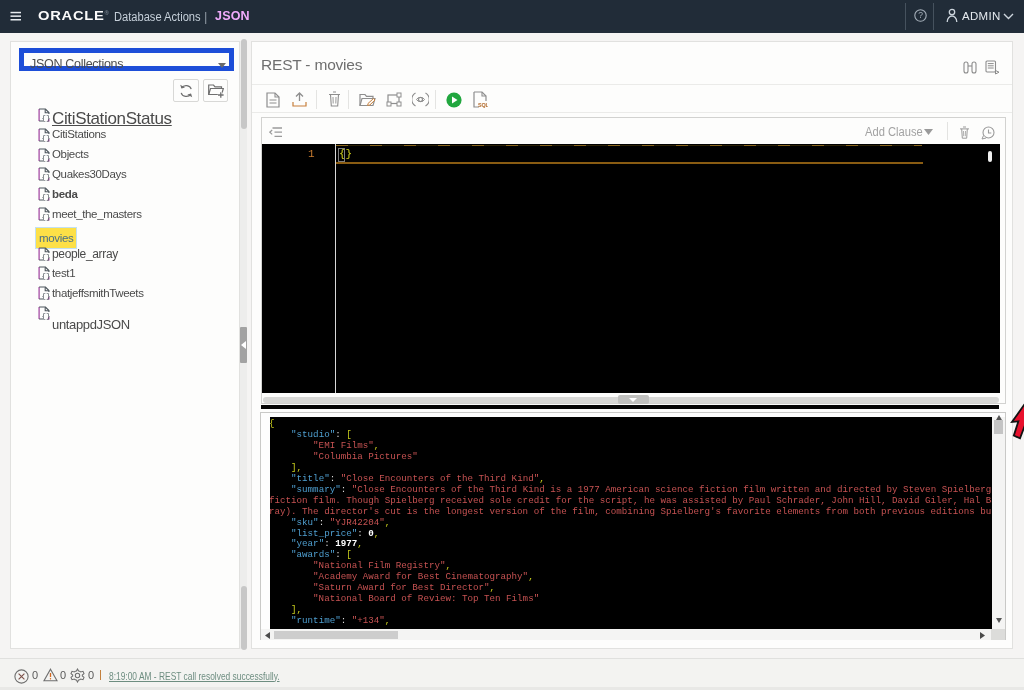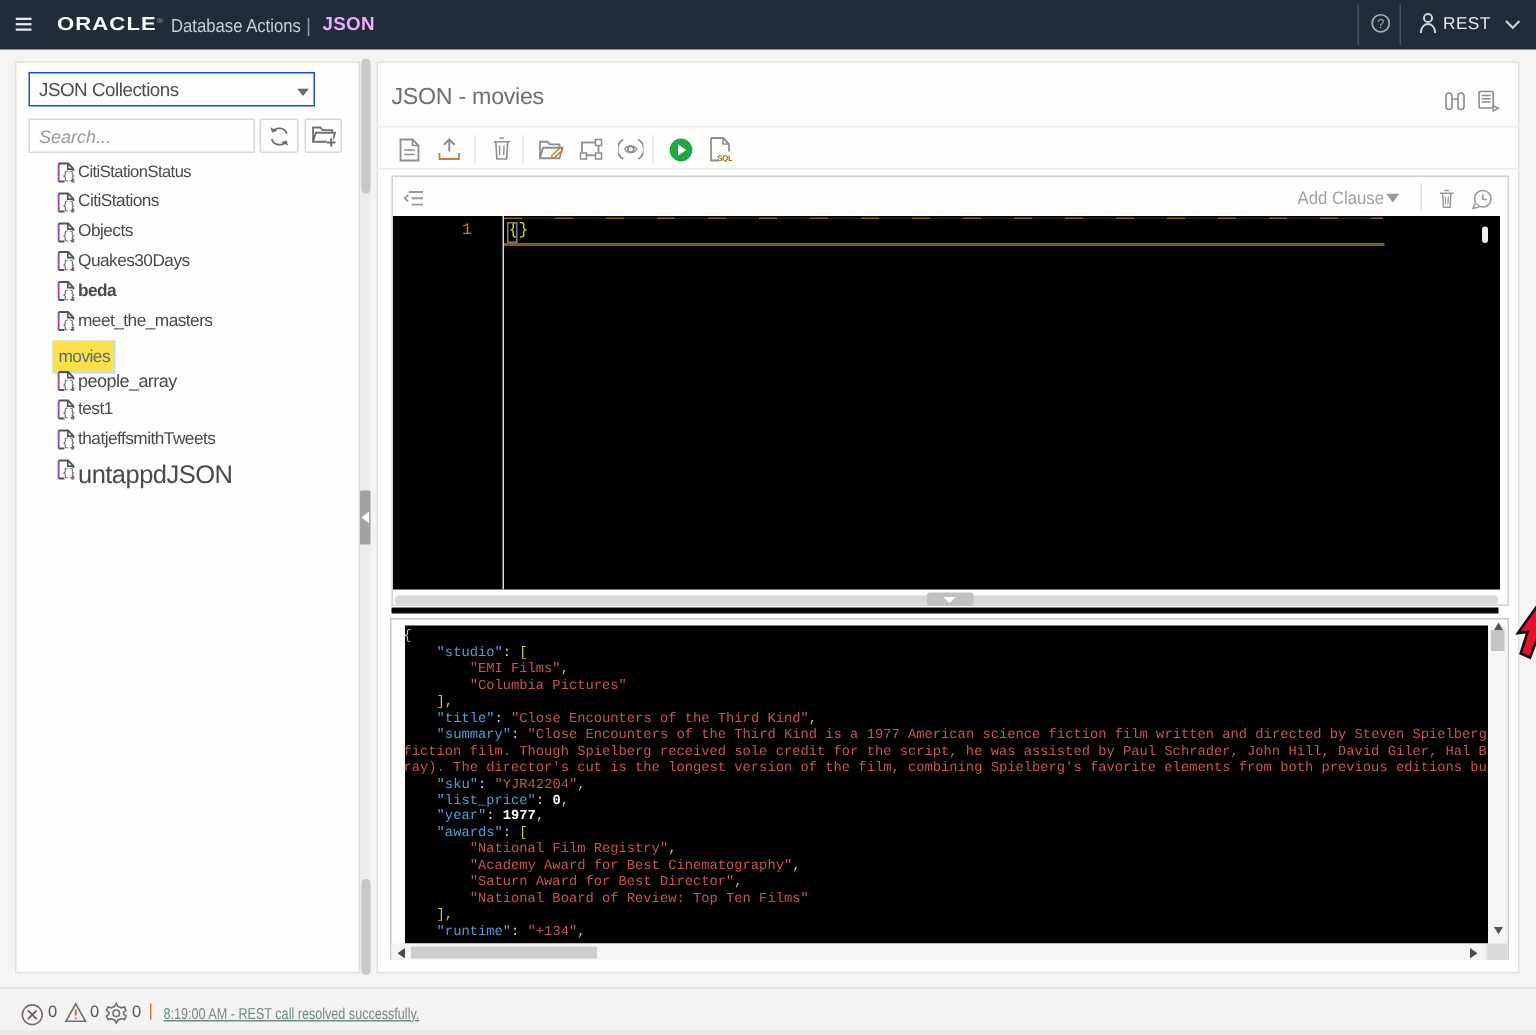--- a/index.html
+++ b/index.html
@@ -27,38 +27,35 @@
   <div class="abs" style="left:905px;top:3px;width:1px;height:27px;background:#46525e;"></div>
   <svg class="abs" style="left:914px;top:9px;" width="13" height="13" viewBox="0 0 13 13">
     <circle cx="6.5" cy="6.5" r="5.7" fill="none" stroke="#a6b0ba" stroke-width="1.1"></circle>
     <text x="6.5" y="9.4" font-size="8.5" fill="#a6b0ba" text-anchor="middle" font-family="Liberation Sans">?</text>
   </svg>
   <div class="abs" style="left:933px;top:3px;width:1px;height:27px;background:#46525e;"></div>
   <svg class="abs" style="left:946px;top:8px;" width="12" height="15" viewBox="0 0 12 15">
     <circle cx="6" cy="4" r="2.7" fill="none" stroke="#cdd5dd" stroke-width="1.3"></circle>
     <path d="M1.2,14 C1.2,9.8 4,8 6,8 C8,8 10.8,9.8 10.8,14" fill="none" stroke="#cdd5dd" stroke-width="1.3"></path>
   </svg>
-  <div class="abs" style="left:962px;top:10px;font-size:11.5px;color:#e4e9ee;letter-spacing:0.3px;">REST</div>
+  <div class="abs" style="left:962px;top:10px;font-size:11.5px;color:#e4e9ee;letter-spacing:0.3px;">ADMIN</div>
   <svg class="abs" style="left:1002.5px;top:13px;" width="11" height="7" viewBox="0 0 11 7">
     <path d="M1,1 L5.5,5.5 L10,1" fill="none" stroke="#cdd5dd" stroke-width="1.4"></path>
   </svg>
 </div>
 
 <div class="abs" style="left:10px;top:41px;width:230px;height:608px;background:#fdfdfc;border:1px solid #e1e1df;">
 
-  <div class="abs" style="left:8px;top:6px;width:191px;height:23px;border:1px solid #1d4ed8;background:#fdfdfc;">
+  <div class="abs" style="left:8px;top:6px;width:215px;height:23px;border:5px solid #1d4ed8;background:#fdfdfc;">
     <div class="abs" style="left:6px;top:4px;font-size:12.5px;color:#4d4d4d;letter-spacing:-0.3px;">JSON Collections</div>
     <svg class="abs" style="right:3px;top:9.5px;" width="8" height="5" viewBox="0 0 8 5">
         <path d="M0,0 L8,0 L4,5 Z" fill="#6a6a6a"></path>
       </svg>
   </div>
 
-  <div class="abs" style="left:8px;top:37px;width:151px;height:23px;border:1px solid #d8d8d6;background:#fdfdfc;">
-    <div class="abs" style="left:6px;top:4px;font-size:12px;font-style:italic;color:#9b9b9b;">Search...</div>
-  </div>
 
   <div class="abs" style="left:161.5px;top:37px;width:26px;height:23px;border:1px solid #d8d8d6;border-radius:2px;background:#fdfdfc;">
     <svg class="abs" style="left:5px;top:4px;" width="15" height="14" viewBox="0 0 15 14">
       <path d="M12.2,5.2 A5.2,4.6 0 0 0 2.6,3.9" fill="none" stroke="#6f6f6f" stroke-width="1.2"></path>
       <path d="M1.2,0.8 L2.4,4.4 L6,3.4 Z" fill="#6f6f6f"></path>
       <path d="M2.2,8.8 A5.2,4.6 0 0 0 11.8,10.1" fill="none" stroke="#6f6f6f" stroke-width="1.2"></path>
       <path d="M13.2,13.2 L12,9.6 L8.4,10.6 Z" fill="#6f6f6f"></path>
     </svg>
   </div>
 
@@ -72,21 +69,21 @@
   </div>
 
   <div id="tree">
       <svg class="abs" style="left:27px;top:66px;" width="12" height="14" viewBox="0 0 12 14">
   <path d="M1.1,1 L1.1,13" stroke="#a54ca5" stroke-width="1.3" fill="none"></path>
   <path d="M1.1,1 L7.4,1 L10.9,4.5 L10.9,6 M1.1,13 L5,13" stroke="#4d565c" stroke-width="1.2" fill="none"></path>
   <path d="M7.2,1.2 L7.2,4.7 L10.7,4.7" stroke="#4d565c" stroke-width="1.1" fill="none"></path>
   <path d="M10.9,11 L10.9,13 L9.5,13" stroke="#a54ca5" stroke-width="1.2" fill="none"></path>
   <text x="3.4" y="11.6" font-size="7.5" font-family="Liberation Mono" fill="#4d565c">{}</text>
 </svg>
-      <div class="abs" style="left:41px;top:66.5px;font-size:11px;letter-spacing:-0.35px;color:#4a4a4a;">CitiStationStatus</div>
+      <div class="abs" style="left:41px;top:66.5px;font-size:17px;letter-spacing:-0.35px;color:#4a4a4a;text-decoration:underline;">CitiStationStatus</div>
       <svg class="abs" style="left:27px;top:85.8px;" width="12" height="14" viewBox="0 0 12 14">
   <path d="M1.1,1 L1.1,13" stroke="#a54ca5" stroke-width="1.3" fill="none"></path>
   <path d="M1.1,1 L7.4,1 L10.9,4.5 L10.9,6 M1.1,13 L5,13" stroke="#4d565c" stroke-width="1.2" fill="none"></path>
   <path d="M7.2,1.2 L7.2,4.7 L10.7,4.7" stroke="#4d565c" stroke-width="1.1" fill="none"></path>
   <path d="M10.9,11 L10.9,13 L9.5,13" stroke="#a54ca5" stroke-width="1.2" fill="none"></path>
   <text x="3.4" y="11.6" font-size="7.5" font-family="Liberation Mono" fill="#4d565c">{}</text>
 </svg>
       <div class="abs" style="left:41px;top:86.3px;font-size:11.5px;letter-spacing:-0.35px;color:#4a4a4a;">CitiStations</div>
       <svg class="abs" style="left:27px;top:105.6px;" width="12" height="14" viewBox="0 0 12 14">
   <path d="M1.1,1 L1.1,13" stroke="#a54ca5" stroke-width="1.3" fill="none"></path>
@@ -152,36 +149,36 @@
   <text x="3.4" y="11.6" font-size="7.5" font-family="Liberation Mono" fill="#4d565c">{}</text>
 </svg>
       <div class="abs" style="left:41px;top:244.70000000000002px;font-size:11.5px;letter-spacing:-0.35px;color:#4a4a4a;">thatjeffsmithTweets</div>
       <svg class="abs" style="left:27px;top:264px;" width="12" height="14" viewBox="0 0 12 14">
   <path d="M1.1,1 L1.1,13" stroke="#a54ca5" stroke-width="1.3" fill="none"></path>
   <path d="M1.1,1 L7.4,1 L10.9,4.5 L10.9,6 M1.1,13 L5,13" stroke="#4d565c" stroke-width="1.2" fill="none"></path>
   <path d="M7.2,1.2 L7.2,4.7 L10.7,4.7" stroke="#4d565c" stroke-width="1.1" fill="none"></path>
   <path d="M10.9,11 L10.9,13 L9.5,13" stroke="#a54ca5" stroke-width="1.2" fill="none"></path>
   <text x="3.4" y="11.6" font-size="7.5" font-family="Liberation Mono" fill="#4d565c">{}</text>
 </svg>
-      <div class="abs" style="left:41px;top:265px;font-size:17px;letter-spacing:-0.35px;color:#4a4a4a;">untappdJSON</div>
+      <div class="abs" style="left:41px;top:275px;font-size:13px;letter-spacing:-0.35px;color:#4a4a4a;">untappdJSON</div>
     </div>
 </div>
 
 <div class="abs" style="left:240px;top:41px;width:7px;height:608px;background:#ededec;"></div>
 <div class="abs" style="left:240.5px;top:39px;width:6px;height:90px;background:#c7c7c7;border-radius:3px;"></div>
 <div class="abs" style="left:240.5px;top:586px;width:6px;height:64px;background:#c7c7c7;border-radius:3px;"></div>
 <div class="abs" style="left:240px;top:327px;width:7px;height:36px;background:#a2a2a2;border-radius:1px;">
   <svg class="abs" style="left:1px;top:14px;" width="5" height="8" viewBox="0 0 5 8">
       <path d="M5,0 L0,4 L5,8 Z" fill="#ffffff"></path>
     </svg>
 </div>
 
 <div class="abs" style="left:251px;top:41px;width:762px;height:608px;background:#fdfdfc;border:1px solid #e1e1df;"></div>
 
-<div class="abs" style="left:261px;top:56px;font-size:15.5px;letter-spacing:-0.2px;color:#6f6f6f;">JSON - movies</div>
+<div class="abs" style="left:261px;top:56px;font-size:15.5px;letter-spacing:-0.2px;color:#6f6f6f;">REST - movies</div>
 
 <svg class="abs" style="left:963px;top:61px;" width="14" height="13" viewBox="0 0 14 13">
   <path d="M1,4 L1,10 A 1,1 0 0 0 5,10 L5,3 A 1.6,1.6 0 0 0 1,3 Z" fill="none" stroke="#8c8c8c" stroke-width="1.1"></path>
   <path d="M9,4 L9,10 A 1,1 0 0 0 13,10 L13,3 A 1.6,1.6 0 0 0 9,3 Z" fill="none" stroke="#8c8c8c" stroke-width="1.1"></path>
   <path d="M5,5 L9,5" stroke="#8c8c8c" stroke-width="1.1"></path>
 </svg>
 <svg class="abs" style="left:985px;top:60px;" width="15" height="15" viewBox="0 0 15 15">
   <rect x="1" y="1" width="9.5" height="11" rx="1" fill="none" stroke="#8c8c8c" stroke-width="1.1"></rect>
   <path d="M2.8,3.6 H8.7 M2.8,5.8 H8.7 M2.8,8 H8.7" stroke="#8c8c8c" stroke-width="1"></path>
   <path d="M10.5,10.5 L14,12.2 L10.5,14 Z" fill="none" stroke="#8c8c8c" stroke-width="1"></path>

